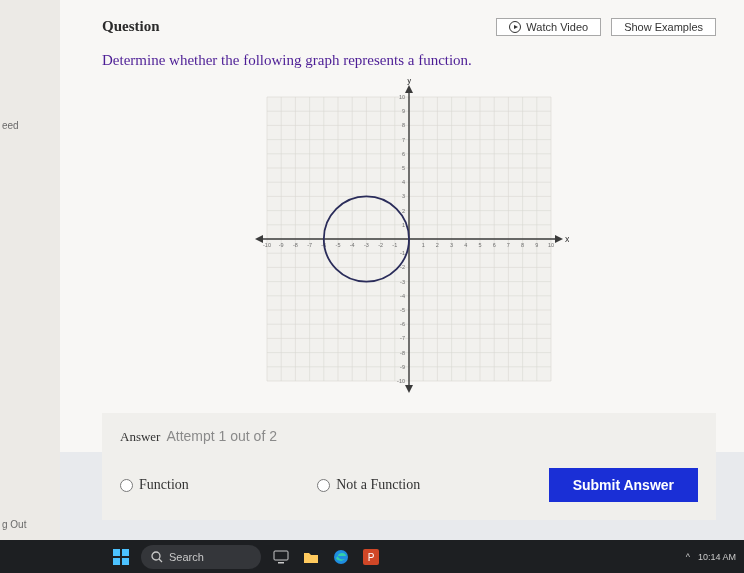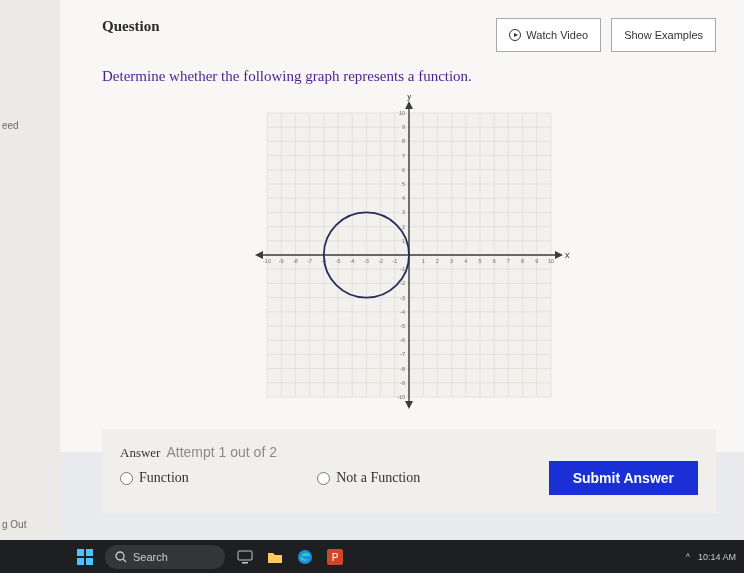--- a/index.html
+++ b/index.html
@@ -29,21 +29,21 @@
     color: #6a6a6a;
   }
   .left-strip .lbl1 { position: absolute; top: 120px; left: 2px; }
   .left-strip .lbl2 { position: absolute; bottom: 10px; left: 2px; }
   .header-row { display: flex; justify-content: space-between; align-items: flex-start; }
   .q-title { font-weight: bold; font-size: 15px; color: #2b2b2b; }
   .top-buttons { display: flex; gap: 10px; font-family: Arial, sans-serif; }
   .btn-outline {
     border: 1px solid #a8a8a8;
     background: #fff;
-    padding: 10px 12px;
+    padding: 2px 12px;
     font-size: 11px;
     color: #333;
     display: flex;
     align-items: flex-end;
     gap: 5px;
     cursor: pointer;
   }
   .play-ring {
     width: 12px; height: 12px; border: 1.3px solid #333; border-radius: 50%;
     display: inline-flex; align-items: center; justify-content: center;
@@ -57,42 +57,42 @@
   }
   .prompt { margin-top: 16px; font-size: 15px; color: #4c1d95; }
   .graph-wrap { display: flex; justify-content: center; margin-top: 10px; }
   .answer-section {
     margin-top: 14px;
     background: #f0efec;
     padding: 14px 18px 18px 18px;
   }
   .answer-head { font-size: 13px; font-weight: normal; color: #333; }
   .attempt { font-size: 14px; color: #8a8a8a; font-weight: normal; font-family: Arial, sans-serif; margin-left: 2px; }
-  .answer-row { display: flex; align-items: center; margin-top: 0; gap: 20px; }
+  .answer-row { display: flex; align-items: center; margin-top: 23px; gap: 20px; }
   .radio-item { display: flex; align-items: center; gap: 6px; font-size: 14px; color: #333; cursor: pointer; }
   .radio-circle {
     width: 13px; height: 13px; border: 1.4px solid #7a7a7a; border-radius: 50%; background: #fff;
   }
   .spacer { flex: 1; }
   .btn-submit {
     background: #1a2fd6;
     color: #fff;
     font-family: Arial, sans-serif;
     font-size: 14px;
     font-weight: bold;
     border: none;
     padding: 9px 24px;
     cursor: pointer;
   }
   .taskbar {
     position: absolute;
     left: 0; bottom: 0; width: 744px; height: 33px;
     background: #1d1f22;
     display: flex; align-items: center;
-    padding-left: 75px;
+    padding-left: 111px;
     gap: 10px;
     font-family: Arial, sans-serif;
   }
   .win-icon svg { display: block; }
   .search-box {
     background: #34363a; border-radius: 14px; height: 24px;
     display: flex; align-items: center; padding: 0 10px; gap: 6px;
     color: #c9c9c9; font-size: 11px; width: 120px;
   }
   .task-icon { width: 20px; height: 20px; display:flex; align-items:center; justify-content:center; }

